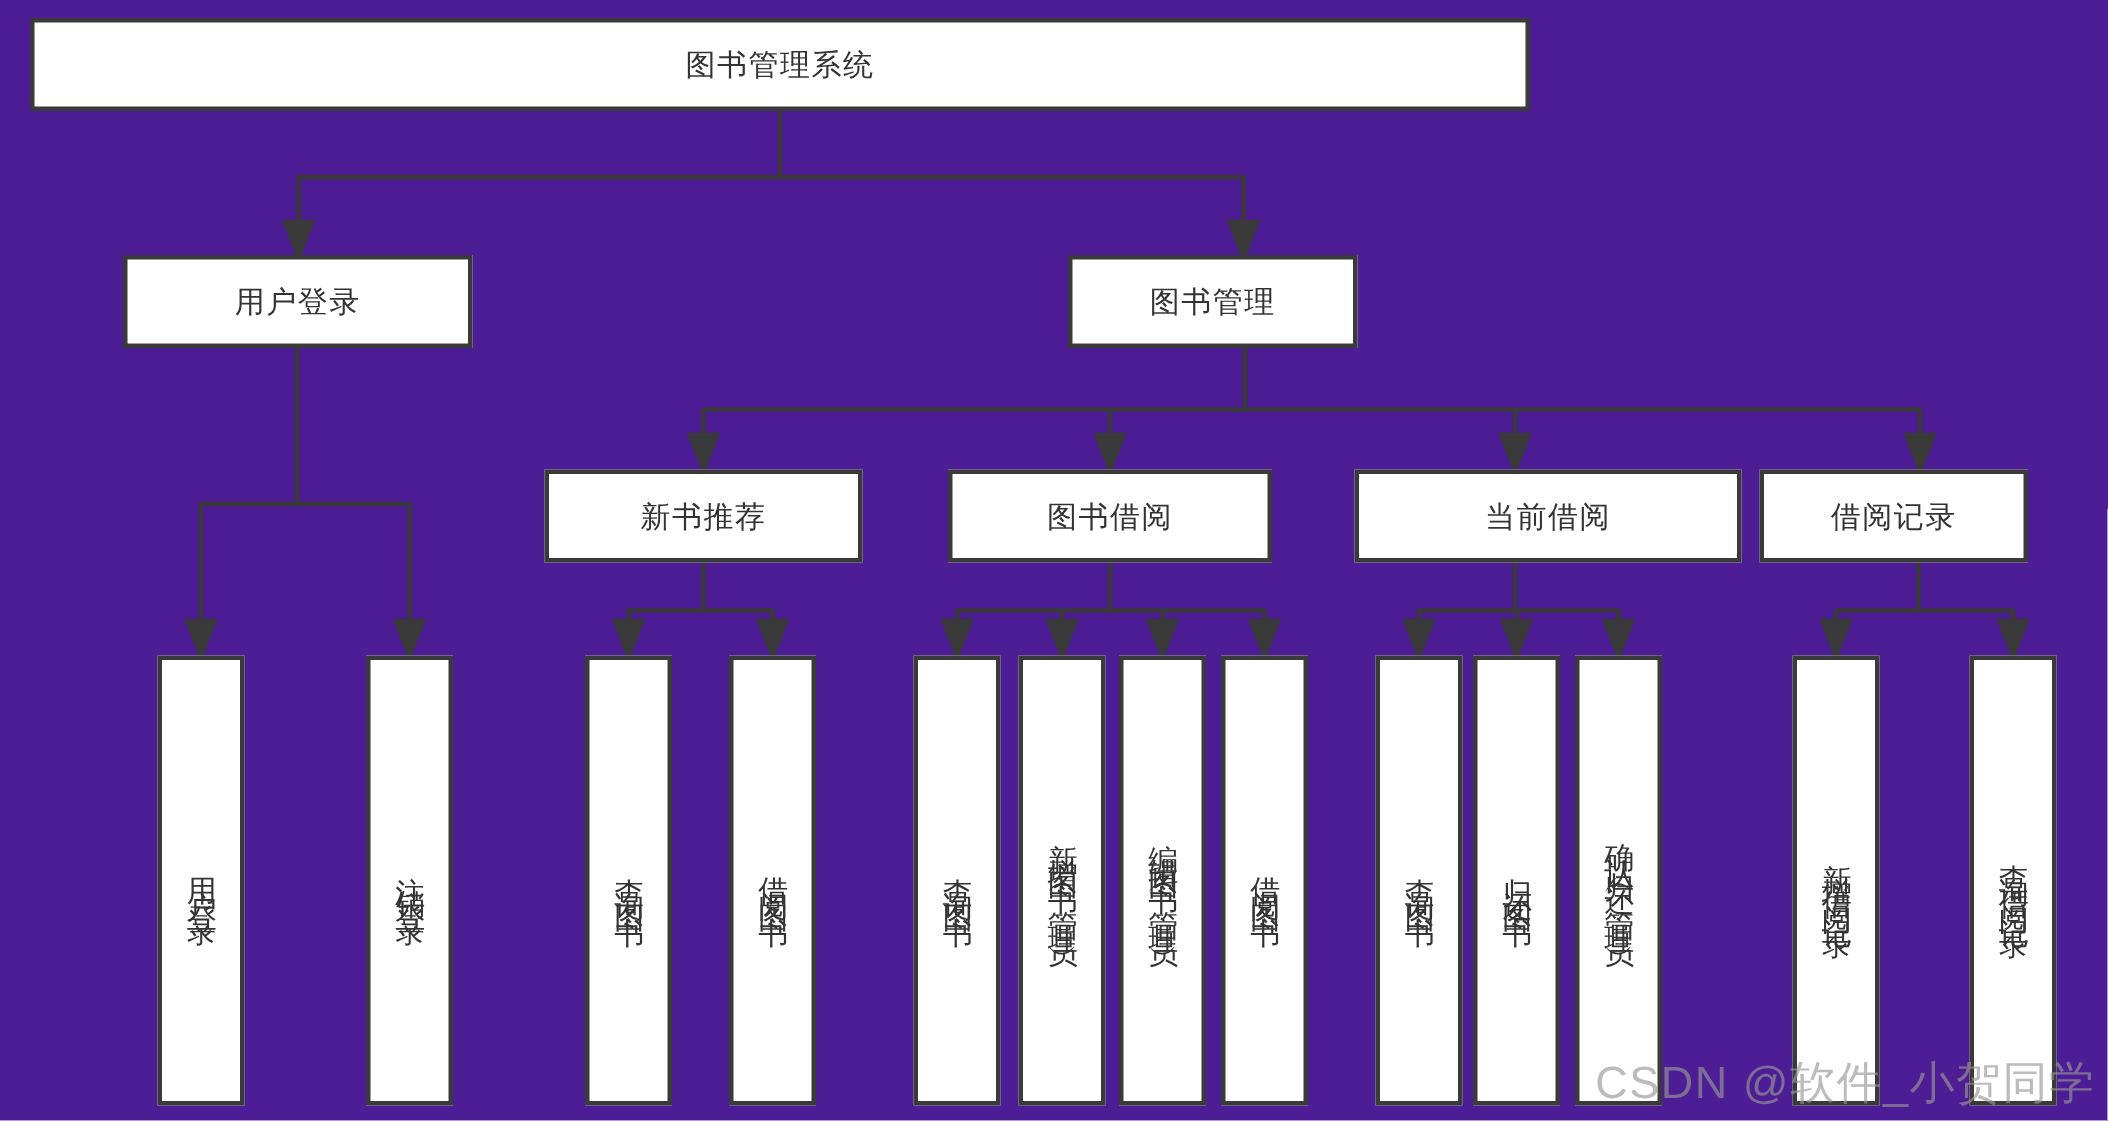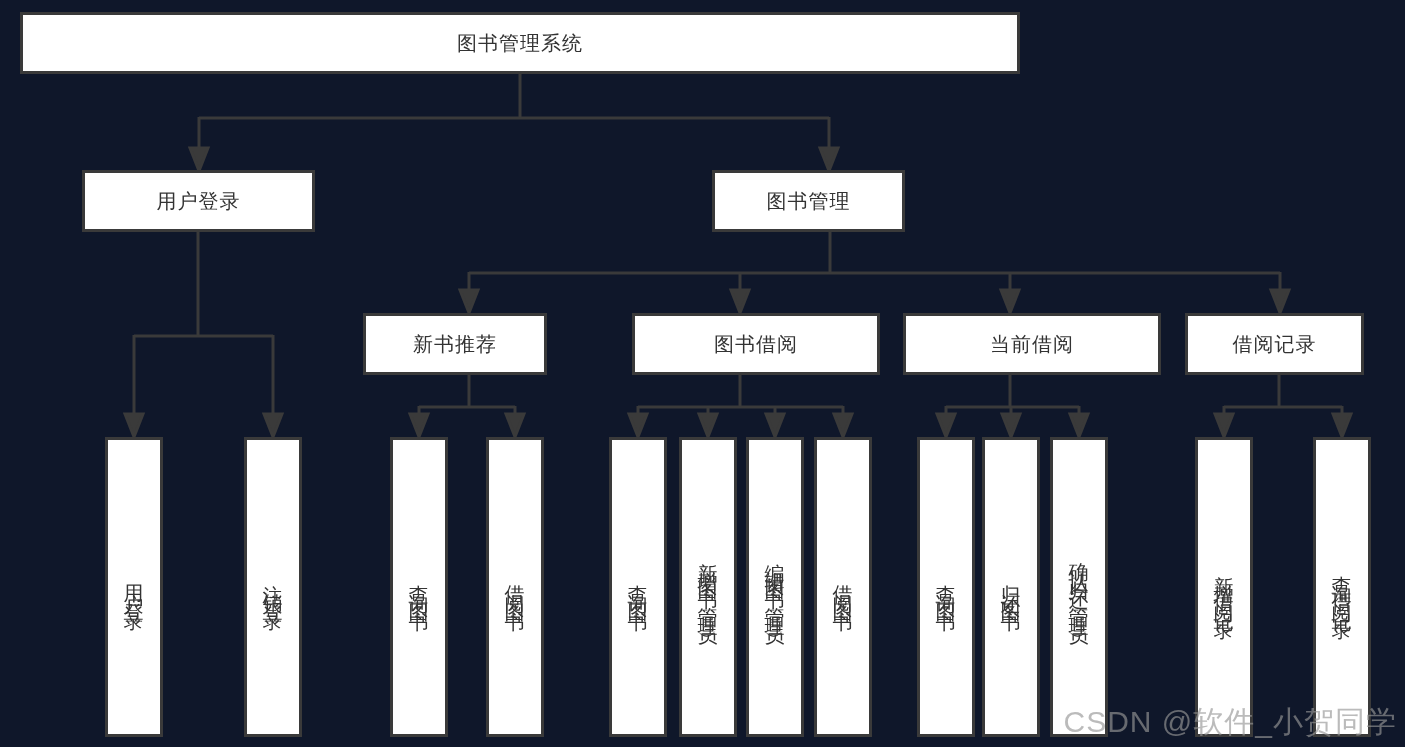--- a/index.html
+++ b/index.html
@@ -1,20 +1,20 @@
 <!DOCTYPE html>
 <html><head>
 <meta charset="utf-8">
 <style>
   html, body { margin: 0; padding: 0; background: #ffffff; }
   .canvas {
     position: relative;
     width: 1405px;
     height: 747px;
-    background: #0f172a;
+    background: #4c1d95;
     font-family: "Liberation Sans", "DejaVu Sans", sans-serif;
     color: #333333;
     overflow: hidden;
   }
   svg.connectors {
     position: absolute;
     left: 0; top: 0;
     width: 1405px; height: 747px;
     pointer-events: none;
   }
@@ -44,24 +44,24 @@
     letter-spacing: 9px;
     line-height: 1;
     white-space: nowrap;
   }
   
   .n-root   { left: 20px;   top: 12px;  width: 1000px; height: 56px; }
   
   .n-login  { left: 82px;   top: 170px; width: 233px; }
   .n-mgmt   { left: 712px;  top: 170px; width: 193px; }
   
-  .n-newbook  { left: 363px;  top: 313px; width: 184px; }
-  .n-borrow   { left: 632px;  top: 313px; width: 248px; }
+  .n-newbook  { left: 363px;  top: 313px; width: 212px; }
+  .n-borrow   { left: 632px;  top: 313px; width: 216px; }
   .n-current  { left: 903px;  top: 313px; width: 258px; }
-  .n-record   { left: 1173px; top: 313px; width: 179px; margin-left: 12px; }
+  .n-record   { left: 1173px; top: 313px; width: 179px; }
   
   .l-1a { left: 105px; }
   .l-1b { left: 244px; }
   .l-2a { left: 390px; }
   .l-2b { left: 486px; }
   .l-3a { left: 609px; }
   .l-3b { left: 679px; }
   .l-3c { left: 746px; }
   .l-3d { left: 814px; }
   .l-4a { left: 917px; }

